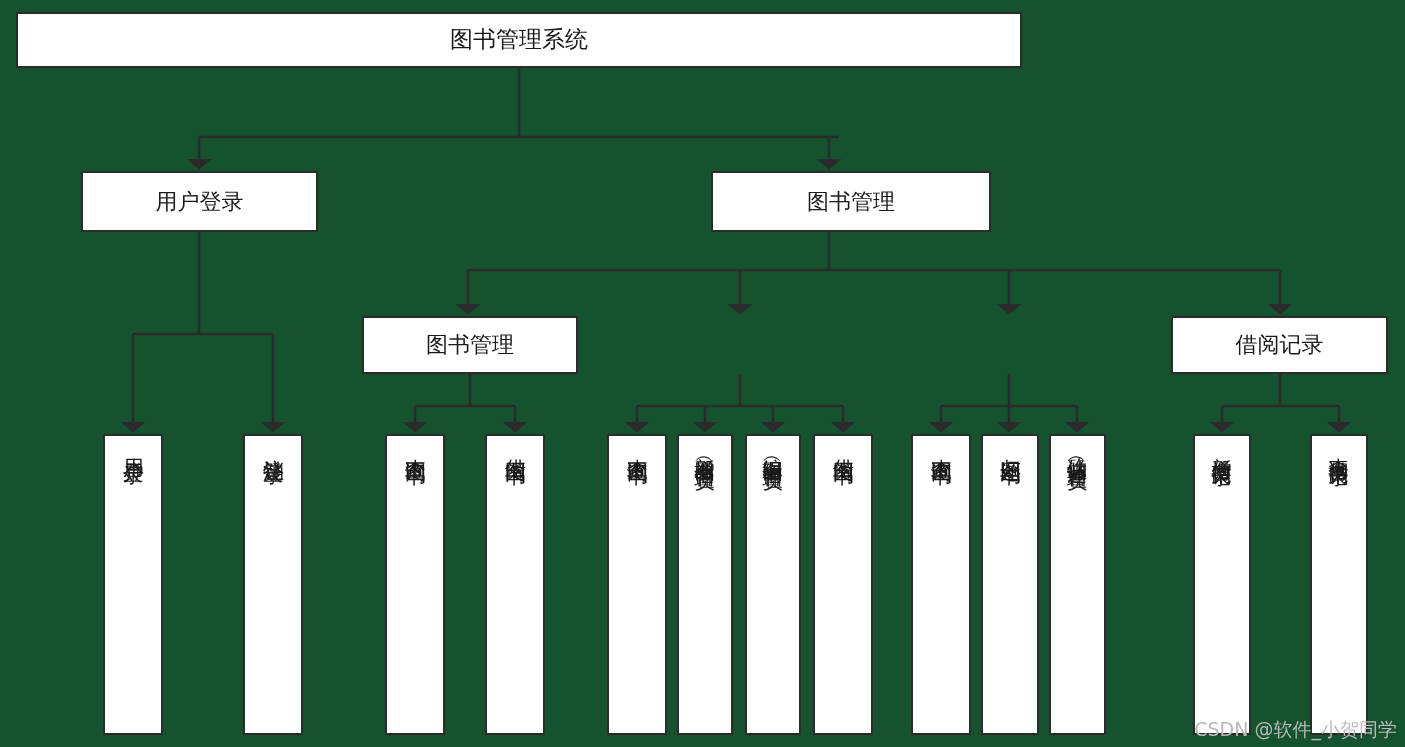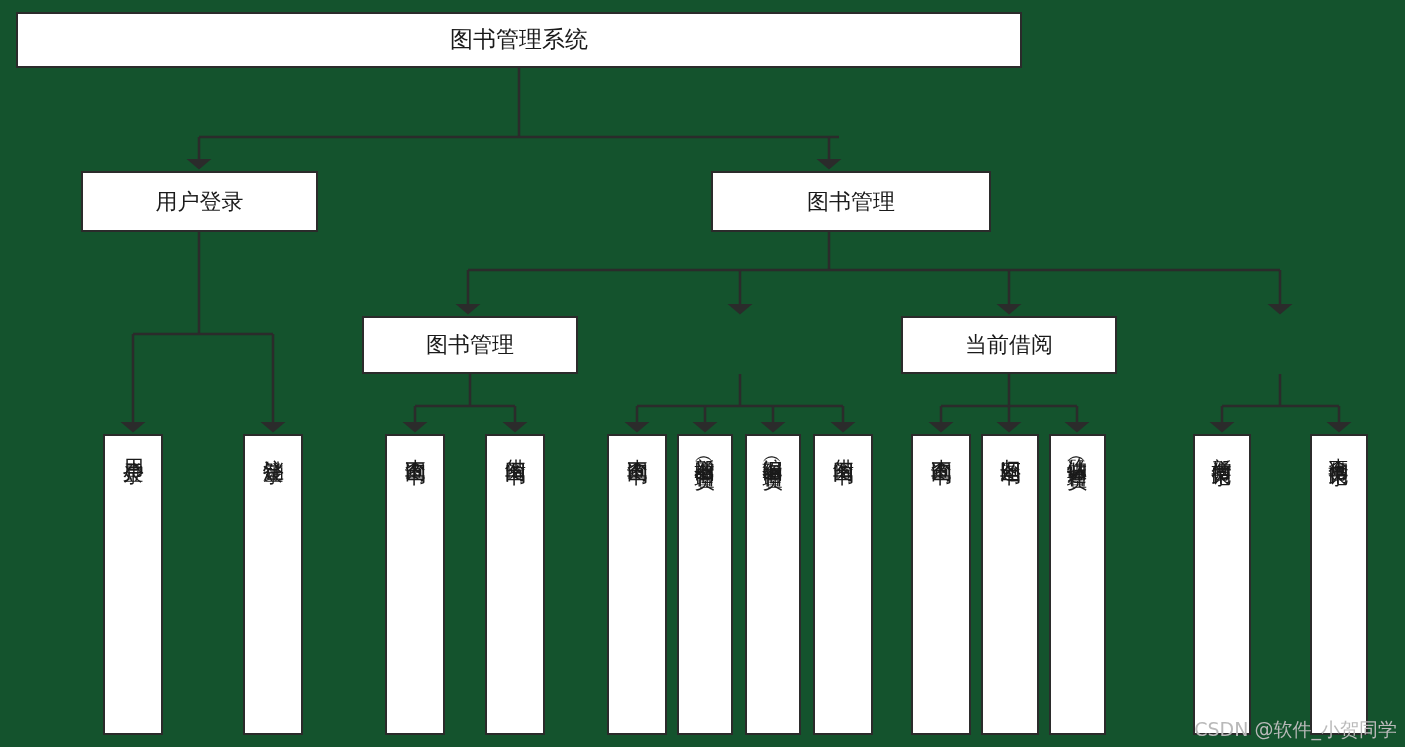--- a/index.html
+++ b/index.html
@@ -134,22 +134,22 @@
   <div class="node h" style="left:81px; top:171px; width:237px; height:61px;">
     <span class="node-label">用户登录</span>
   </div>
   <div class="node h" style="left:711px; top:171px; width:280px; height:61px;">
     <span class="node-label">图书管理</span>
   </div>
 
   <div class="node h" style="left:362px; top:316px; width:216px; height:58px;">
     <span class="node-label">图书管理</span>
   </div>
-  <div class="node h" style="left:901px; top:316px; width:216px; height:58px;">
-    <span class="node-label">当前借阅</span>
+  <div class="node h" style="left:1171px; top:316px; width:217px; height:58px;">
+    <span class="node-label">借阅记录</span>
   </div>
 
   <div class="node v" style="left:103px; top:434px; width:60px; height:301px;">
     <span class="node-label">用户登录</span>
   </div>
   <div class="node v" style="left:243px; top:434px; width:60px; height:301px;">
     <span class="node-label">注销登录</span>
   </div>
 
   <div class="node v" style="left:385px; top:434px; width:60px; height:301px;">

